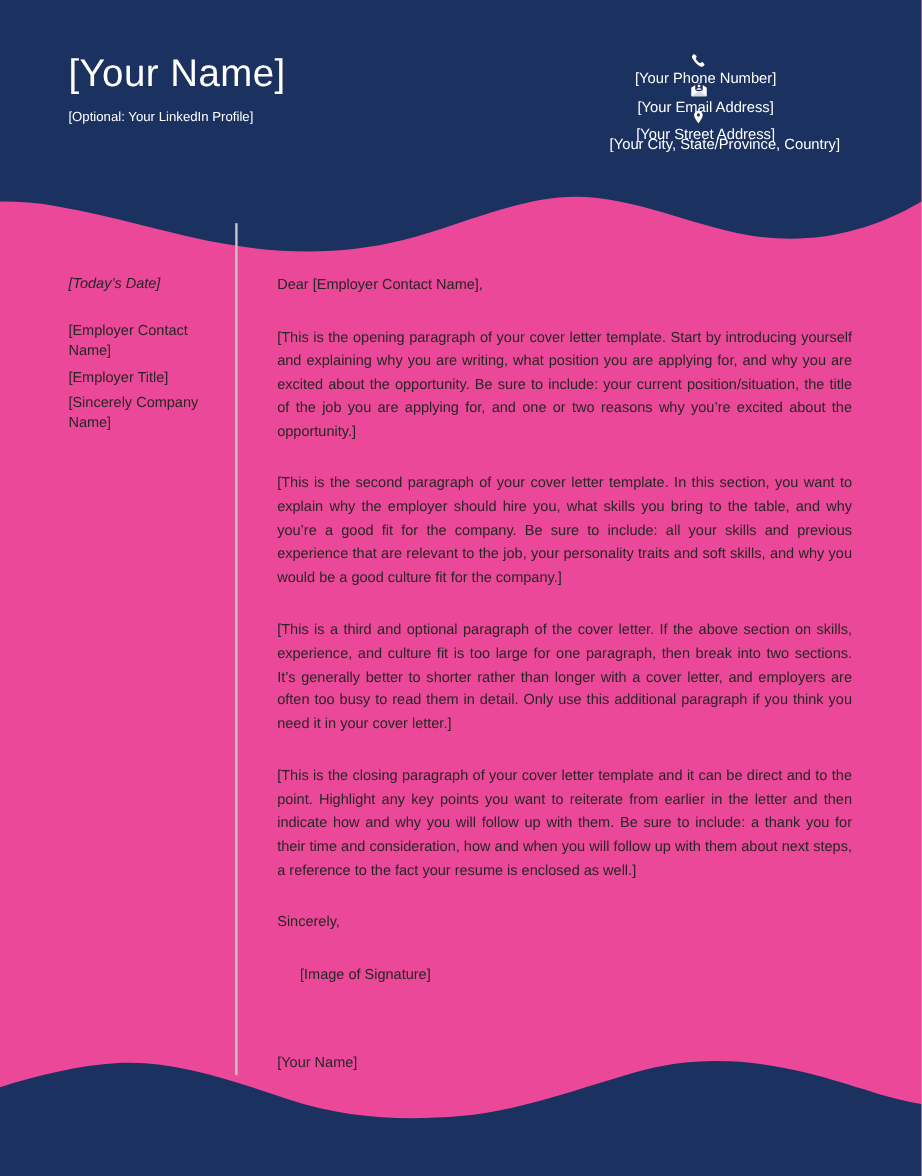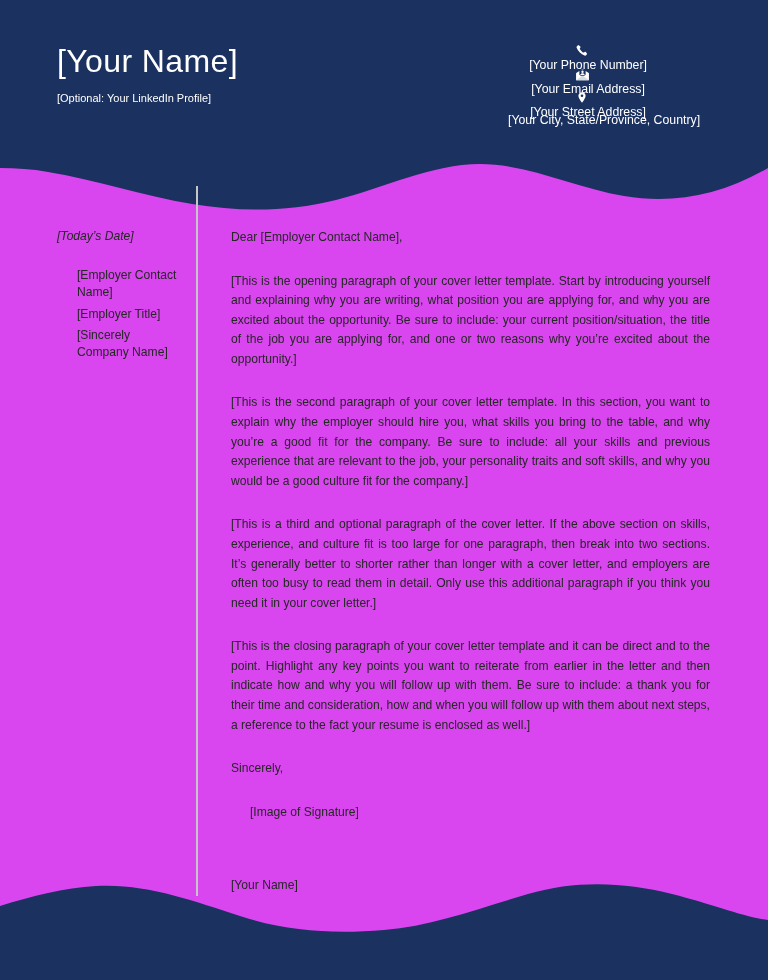--- a/index.html
+++ b/index.html
@@ -12,21 +12,21 @@
     height: 980px;
     background: #ffffff;
     font-family: "Liberation Sans", sans-serif;
     overflow: hidden;
   }
 
   #page {
     position: relative;
     width: 768px;
     height: 980px;
-    background: #d946ef;
+    background: #ec4899;
     overflow: hidden;
   }
 
   
   .wave-svg {
     position: absolute;
     left: 0;
     display: block;
   }
   #header-wave { top: 0; width: 768px; height: 215px; }
@@ -102,21 +102,21 @@
   #left-column {
     position: absolute;
     left: 57px;
     top: 228px;
     width: 128px;
     color: #262626;
     font-size: 12.1px;
     line-height: 1.42;
   }
   #left-column .date-line { margin-bottom: 22px; font-style: italic; }
-  #left-column .addr-line { margin-bottom: 4px; margin-left: 20px; }
+  #left-column .addr-line { margin-bottom: 4px; }
 
   
   #body-column {
     position: absolute;
     left: 231px;
     top: 228px;
     width: 479px;
     color: #262626;
     font-size: 12.1px;
     line-height: 1.62;

